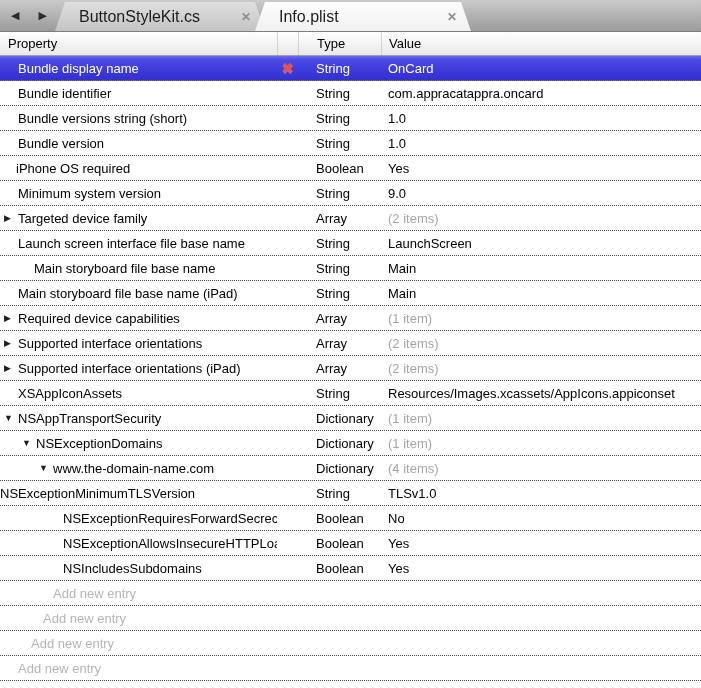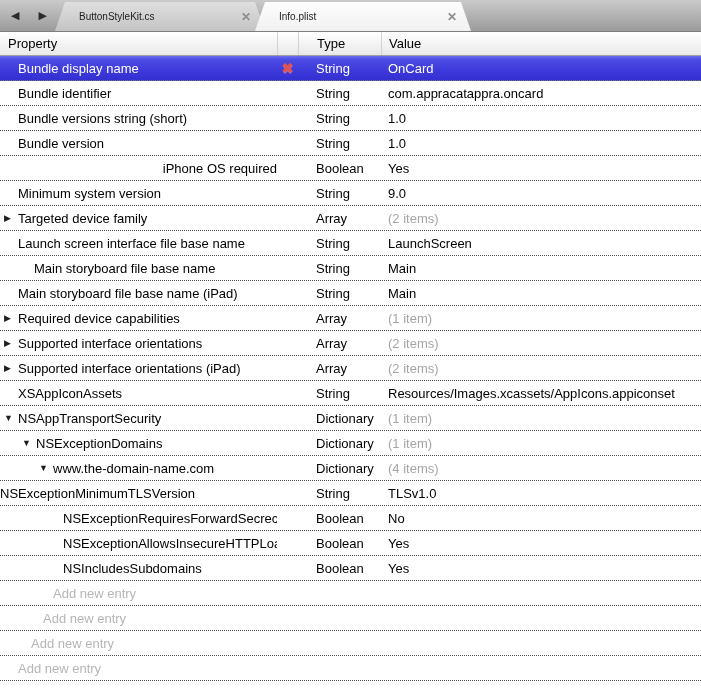--- a/index.html
+++ b/index.html
@@ -8,21 +8,21 @@
 
   
   .tabbar{position:relative;height:32px;background:linear-gradient(#cacaca,#9b9b9b);
           border-bottom:1px solid #7e7e7e;box-sizing:border-box;}
   .navbtns{position:absolute;left:8px;top:0;height:100%;display:flex;align-items:center;gap:13px;z-index:3;}
   .navbtn{font-size:11px;color:#2b2b2b;cursor:default;line-height:1;padding:2px 3px;}
   .tab{position:absolute;bottom:0;height:29px;box-sizing:border-box;display:flex;align-items:center;
        clip-path:polygon(0 100%,10px 0,calc(100% - 10px) 0,100% 100%);}
   .tab-inactive{left:55px;width:210px;background:linear-gradient(#dfdfdf,#c4c4c4);z-index:1;}
   .tab-active{left:255px;width:216px;background:linear-gradient(#fdfdfd,#f1f1f1);z-index:2;}
-  .tab-label{flex:1;font-size:10px;color:#1c1c1c;padding-left:24px;white-space:nowrap;overflow:hidden;}
+  .tab-label{flex:1;font-size:16px;color:#1c1c1c;padding-left:24px;white-space:nowrap;overflow:hidden;}
   .tab-close{font-size:12px;font-weight:bold;color:#8d8d8d;padding:0 14px 0 6px;line-height:1;}
 
   
   .colheader{height:24px;display:flex;background:linear-gradient(#ffffff,#e9e9e9);
              border-bottom:1px solid #9f9f9f;box-sizing:border-box;font-size:13px;color:#000;}
   .ch{height:100%;display:flex;align-items:center;box-sizing:border-box;border-left:1px solid #d2d2d2;}
   .ch-prop{width:277px;border-left:none;padding-left:8px;}
   .ch-icon{width:21px;}
   .ch-type{width:83px;padding-left:18px;}
   .ch-value{flex:1;padding-left:7px;}
@@ -110,21 +110,21 @@
 
       <span class="prop-text">Bundle version</span>
     </div>
     <div class="c-icon">
       
     </div>
     <div class="c-type">String</div>
     <div class="c-value">1.0</div>
   </div>
       <div class="row">
-    <div class="c-prop" style="padding-left: 16px; justify-content: flex-end;">
+    <div class="c-prop" style="padding-left: 16px;">
 
       <span class="prop-text">iPhone OS required</span>
     </div>
     <div class="c-icon">
       
     </div>
     <div class="c-type">Boolean</div>
     <div class="c-value">Yes</div>
   </div>
       <div class="row">

